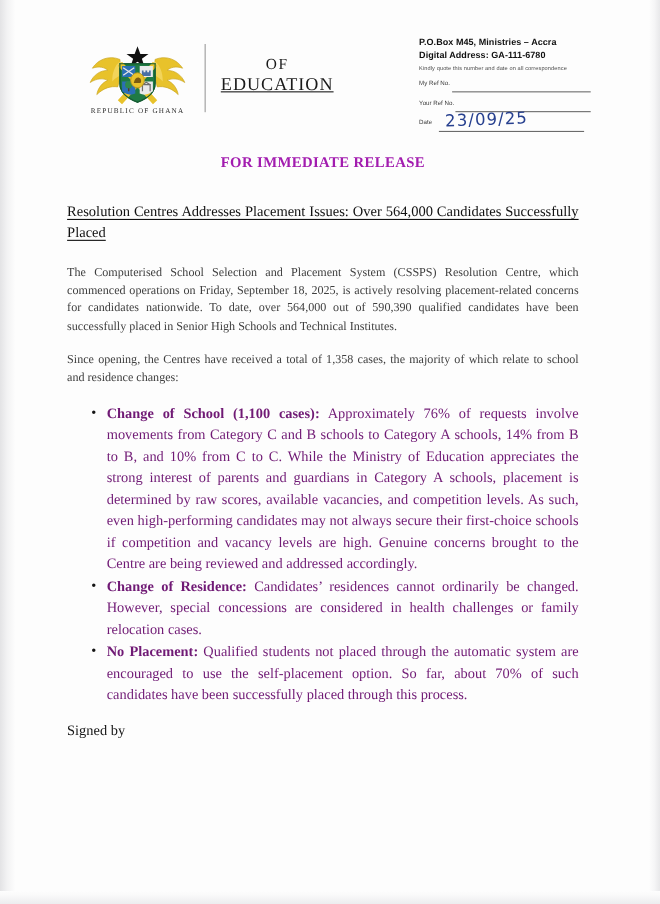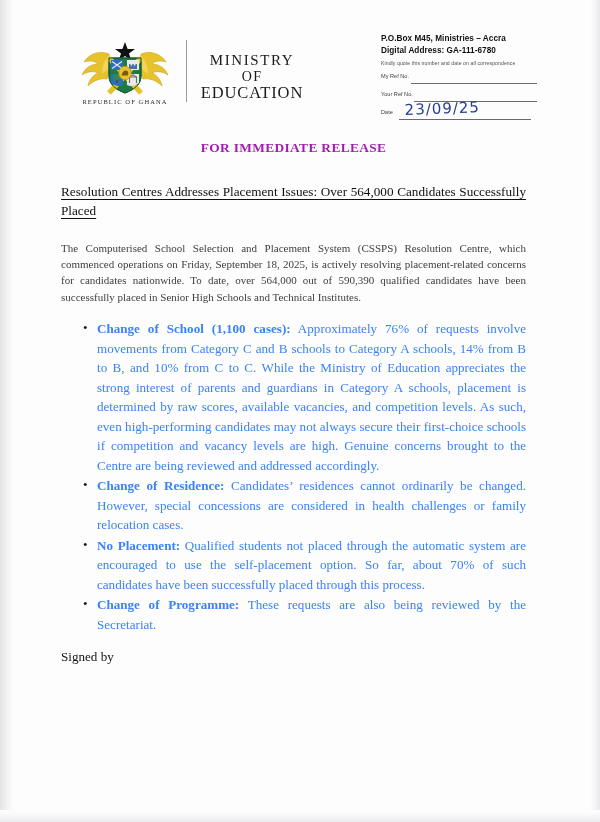--- a/index.html
+++ b/index.html
@@ -81,21 +81,21 @@
     left: 192px;
     top: 52px;
     width: 120px;
     text-align: center;
     font-family: "Liberation Serif", serif;
     color: #1a1a1a;
     line-height: 1.12;
   }
   .ministry-line-1 { font-size: 15px; letter-spacing: 1.6px; }
   .ministry-line-2 { font-size: 14px; letter-spacing: 1.4px; }
-  .ministry-line-3 { font-size: 16.5px; letter-spacing: 0.9px; }
+  .ministry-line-3 { font-size: 16.5px; letter-spacing: 0.9px; text-decoration: underline; }
 
   
   .addr-block {
     position: absolute;
     left: 381px;
     top: 33px;
     width: 156px;
     font-family: "Liberation Sans", sans-serif;
   }
   .addr-line {
@@ -188,21 +188,21 @@
   ul.bullets {
     list-style: none;
     margin: 0 0 13px 0;
     padding: 0;
   }
   ul.bullets > li {
     position: relative;
     font-size: 13.1px;
     text-align: justify;
     line-height: 1.49;
-    color: #3b82f6;
+    color: #701a75;
     padding-left: 36px;
     margin-bottom: 1px;
   }
   ul.bullets > li::before {
     content: "\2022";
     position: absolute;
     left: 22px;
     top: -1px;
     font-size: 13px;
     color: #141414;
@@ -268,21 +268,20 @@
 
         <ellipse cx="54" cy="35" rx="6.2" ry="6.8" fill="#e8c22b" stroke="#b8941a" stroke-width="0.8"></ellipse>
         <path d="M50.6,37.4 C51.4,33.6 53.4,32 55.4,32.6 C57.4,33.2 57.8,35.6 56.8,37.4 Z" fill="#7a5a10"></path>
       </svg>
       <div class="crest-caption">REPUBLIC OF GHANA</div>
     </div>
 
     <div class="header-divider"></div>
 
     <div class="ministry-block">
-      <div class="ministry-line-1">MINISTRY</div>
       <div class="ministry-line-2">OF</div>
       <div class="ministry-line-3">EDUCATION</div>
     </div>
 
     <div class="addr-block">
       <div class="addr-line">P.O.Box M45, Ministries – Accra</div>
       <div class="addr-line">Digital Address: GA-111-6780</div>
       <div class="addr-note">Kindly quote this number and date on all correspondence</div>
 
       <div class="ref-row ref-row-1">
@@ -304,33 +303,31 @@
   </div>
 
   <div class="doc-body">
 
     <div class="release-title">FOR IMMEDIATE RELEASE</div>
 
     <div class="headline">Resolution Centres Addresses Placement Issues: Over 564,000 Candidates Successfully Placed</div>
 
     <p class="para">The Computerised School Selection and Placement System (CSSPS) Resolution Centre, which commenced operations on Friday, September 18, 2025, is actively resolving placement-related concerns for candidates nationwide. To date, over 564,000 out of 590,390 qualified candidates have been successfully placed in Senior High Schools and Technical Institutes.</p>
 
+    <p class="para">Since opening, the Centres have received a total of 1,358 cases, the majority of which relate to school and residence changes:</p>
 
     <ul class="bullets">
       <li>
         <span class="b-label">Change of School (1,100 cases):</span><span> Approximately 76% of requests involve movements from Category C and B schools to Category A schools, 14% from B to B, and 10% from C to C. While the Ministry of Education appreciates the strong interest of parents and guardians in Category A schools, placement is determined by raw scores, available vacancies, and competition levels. As such, even high-performing candidates may not always secure their first-choice schools if competition and vacancy levels are high. Genuine concerns brought to the Centre are being reviewed and addressed accordingly.</span>
       </li>
       <li>
         <span class="b-label">Change of Residence:</span><span> Candidates’ residences cannot ordinarily be changed. However, special concessions are considered in health challenges or family relocation cases.</span>
       </li>
       <li>
         <span class="b-label">No Placement:</span><span> Qualified students not placed through the automatic system are encouraged to use the self-placement option. So far, about 70% of such candidates have been successfully placed through this process.</span>
       </li>
-      <li>
-        <span class="b-label">Change of Programme:</span><span> These requests are also being reviewed by the Secretariat.</span>
-      </li>
     </ul>
 
 
     <p class="signed-line">Signed by</p>
 
   </div>
 </div>
 
 </body></html>

